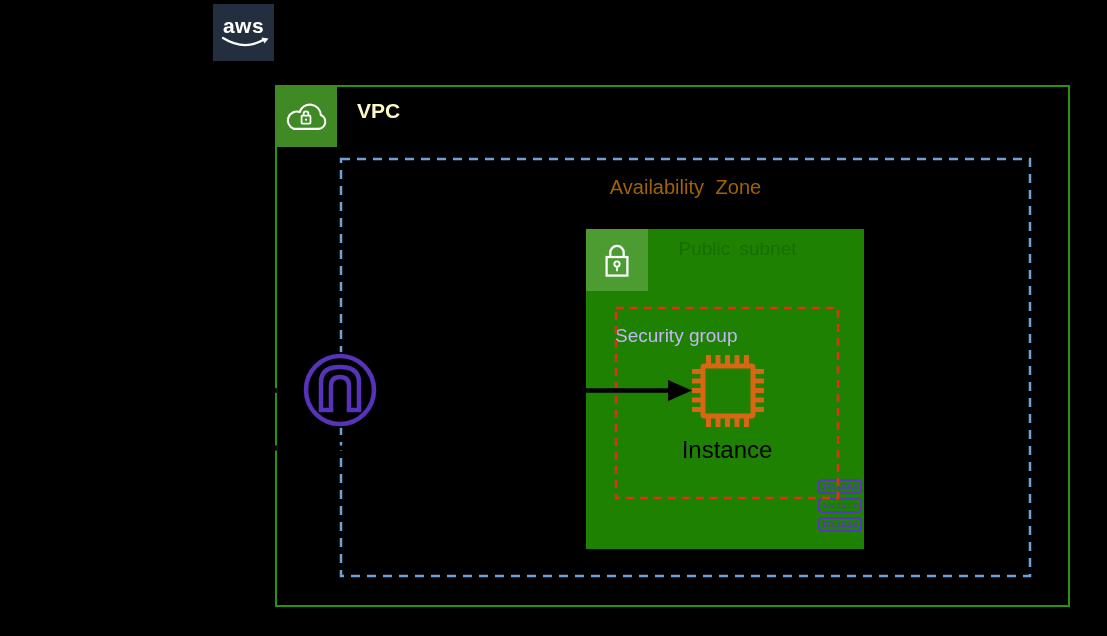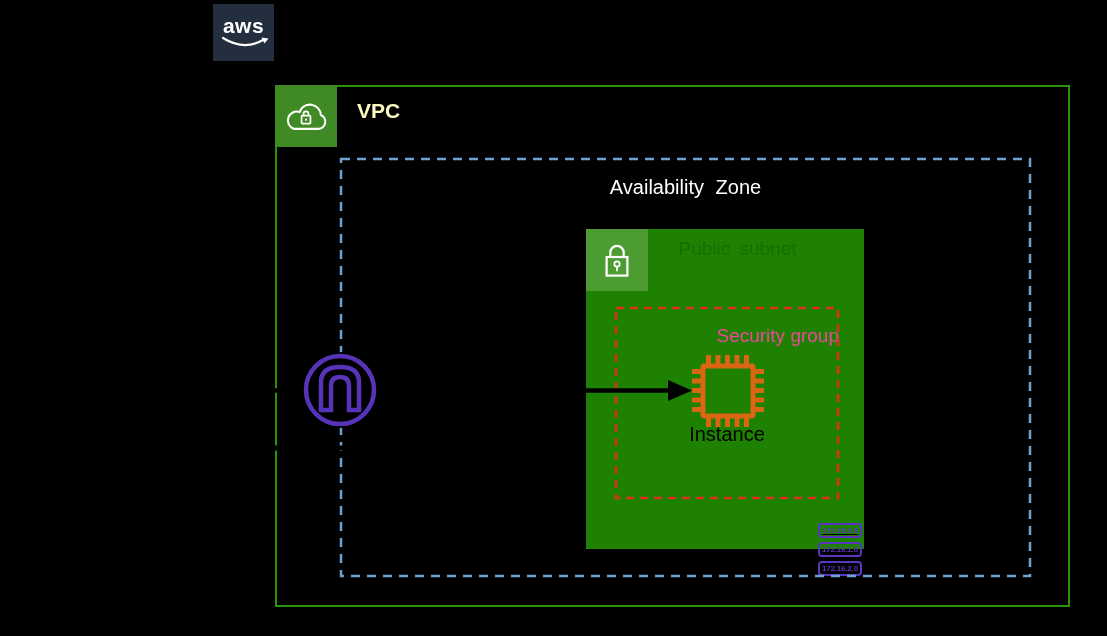--- a/index.html
+++ b/index.html
@@ -9,36 +9,36 @@
   
   #aws-logo{left:213px;top:4px;width:61px;height:57px;background:#232f3e;
             display:flex;flex-direction:column;align-items:center;justify-content:center;}
   #aws-logo .aws-text{color:#fff;font-size:21px;font-weight:bold;letter-spacing:.5px;line-height:20px;}
   
   #vpc-box{left:275px;top:85px;width:795px;height:522px;border:2px solid #2a9408;box-sizing:border-box;}
   #vpc-icon{left:275px;top:85px;width:62px;height:62px;background:#3f8a25;
             display:flex;align-items:center;justify-content:center;}
   #vpc-label{left:357px;top:99px;color:#fef9c3;font-size:21px;font-weight:bold;}
   
-  #az-label{left:340px;top:176px;width:691px;text-align:center;color:#ffffff;
+  #az-label{left:340px;top:176px;width:691px;text-align:center;color:#a16207;
             font-size:20px;word-spacing:6px;}
   
   #subnet-box{left:586px;top:229px;width:278px;height:320px;background:#1e8102;}
   #subnet-icon{left:586px;top:229px;width:62px;height:62px;background:#4c9c32;
                display:flex;align-items:center;justify-content:center;}
   #subnet-label{left:650px;top:238px;width:175px;text-align:center;color:#156f00;
                 font-size:19px;word-spacing:4px;}
   
-  #sg-label{left:615px;top:325px;width:224px;text-align:right;color:#ec4899;font-size:19px;}
+  #sg-label{left:615px;top:325px;width:224px;text-align:left;color:#c4b5fd;font-size:19px;}
   
-  #instance-label{left:615px;top:421px;width:224px;text-align:center;color:#000;
-                  font-size:20px;line-height:26px;}
+  #instance-label{left:615px;top:437px;width:224px;text-align:center;color:#000;
+                  font-size:24px;line-height:26px;}
   #instance-label span{display:block;}
   
-  #cidr-badges{left:818px;top:523px;width:44px;text-decoration:underline;}
+  #cidr-badges{left:818px;top:479px;width:44px;}
   .badge{box-sizing:border-box;width:44px;height:15px;margin-bottom:4px;border:2px solid #5a35c0;
          border-radius:4px;display:flex;align-items:center;justify-content:center;
          color:#5a35c0;font-size:8px;font-weight:bold;letter-spacing:-0.2px;}
   
   #overlay{left:0;top:0;width:1107px;height:636px;z-index:5;pointer-events:none;}
 </style>
 </head>
 <body>
 
 <div id="canvas">

